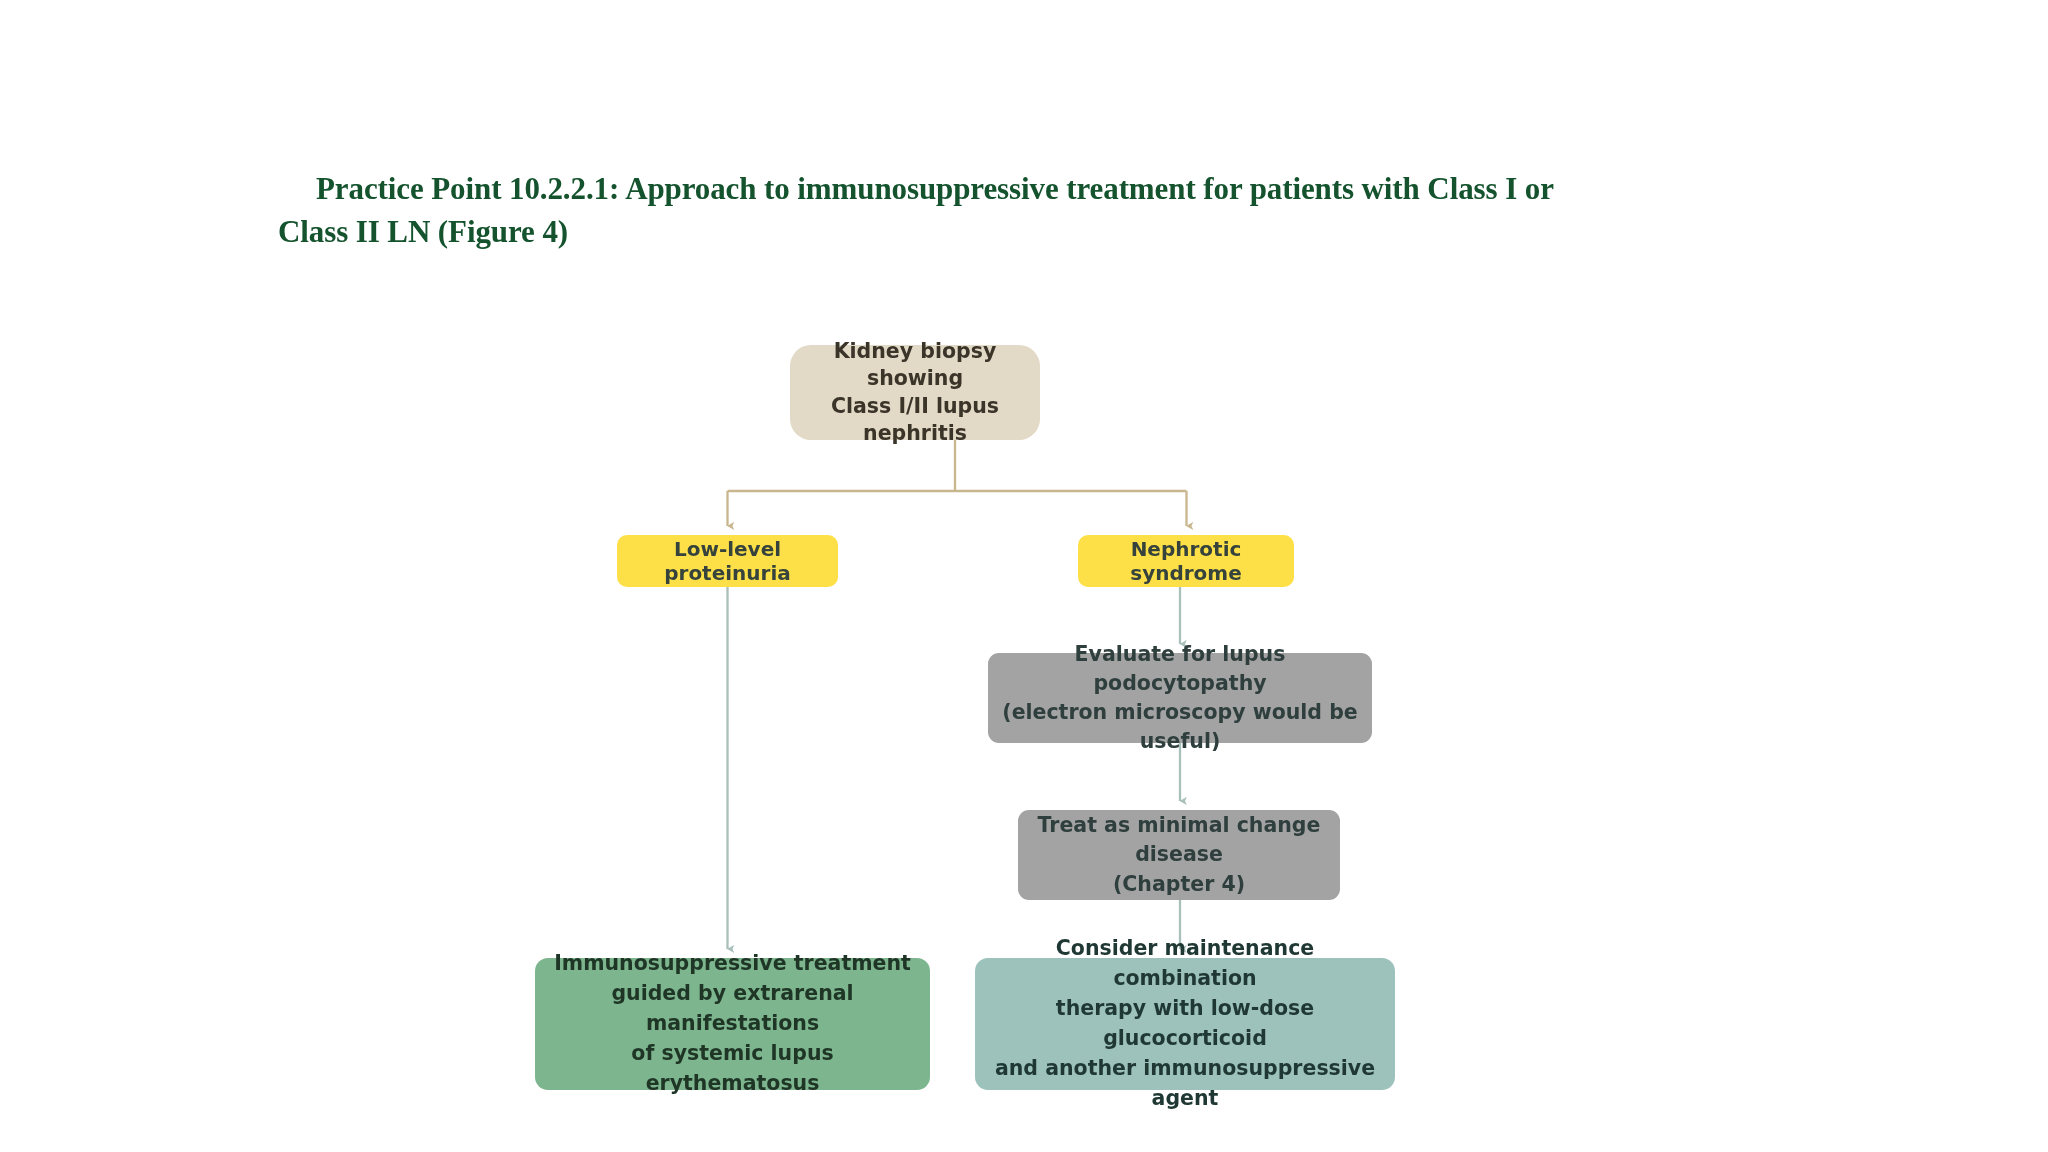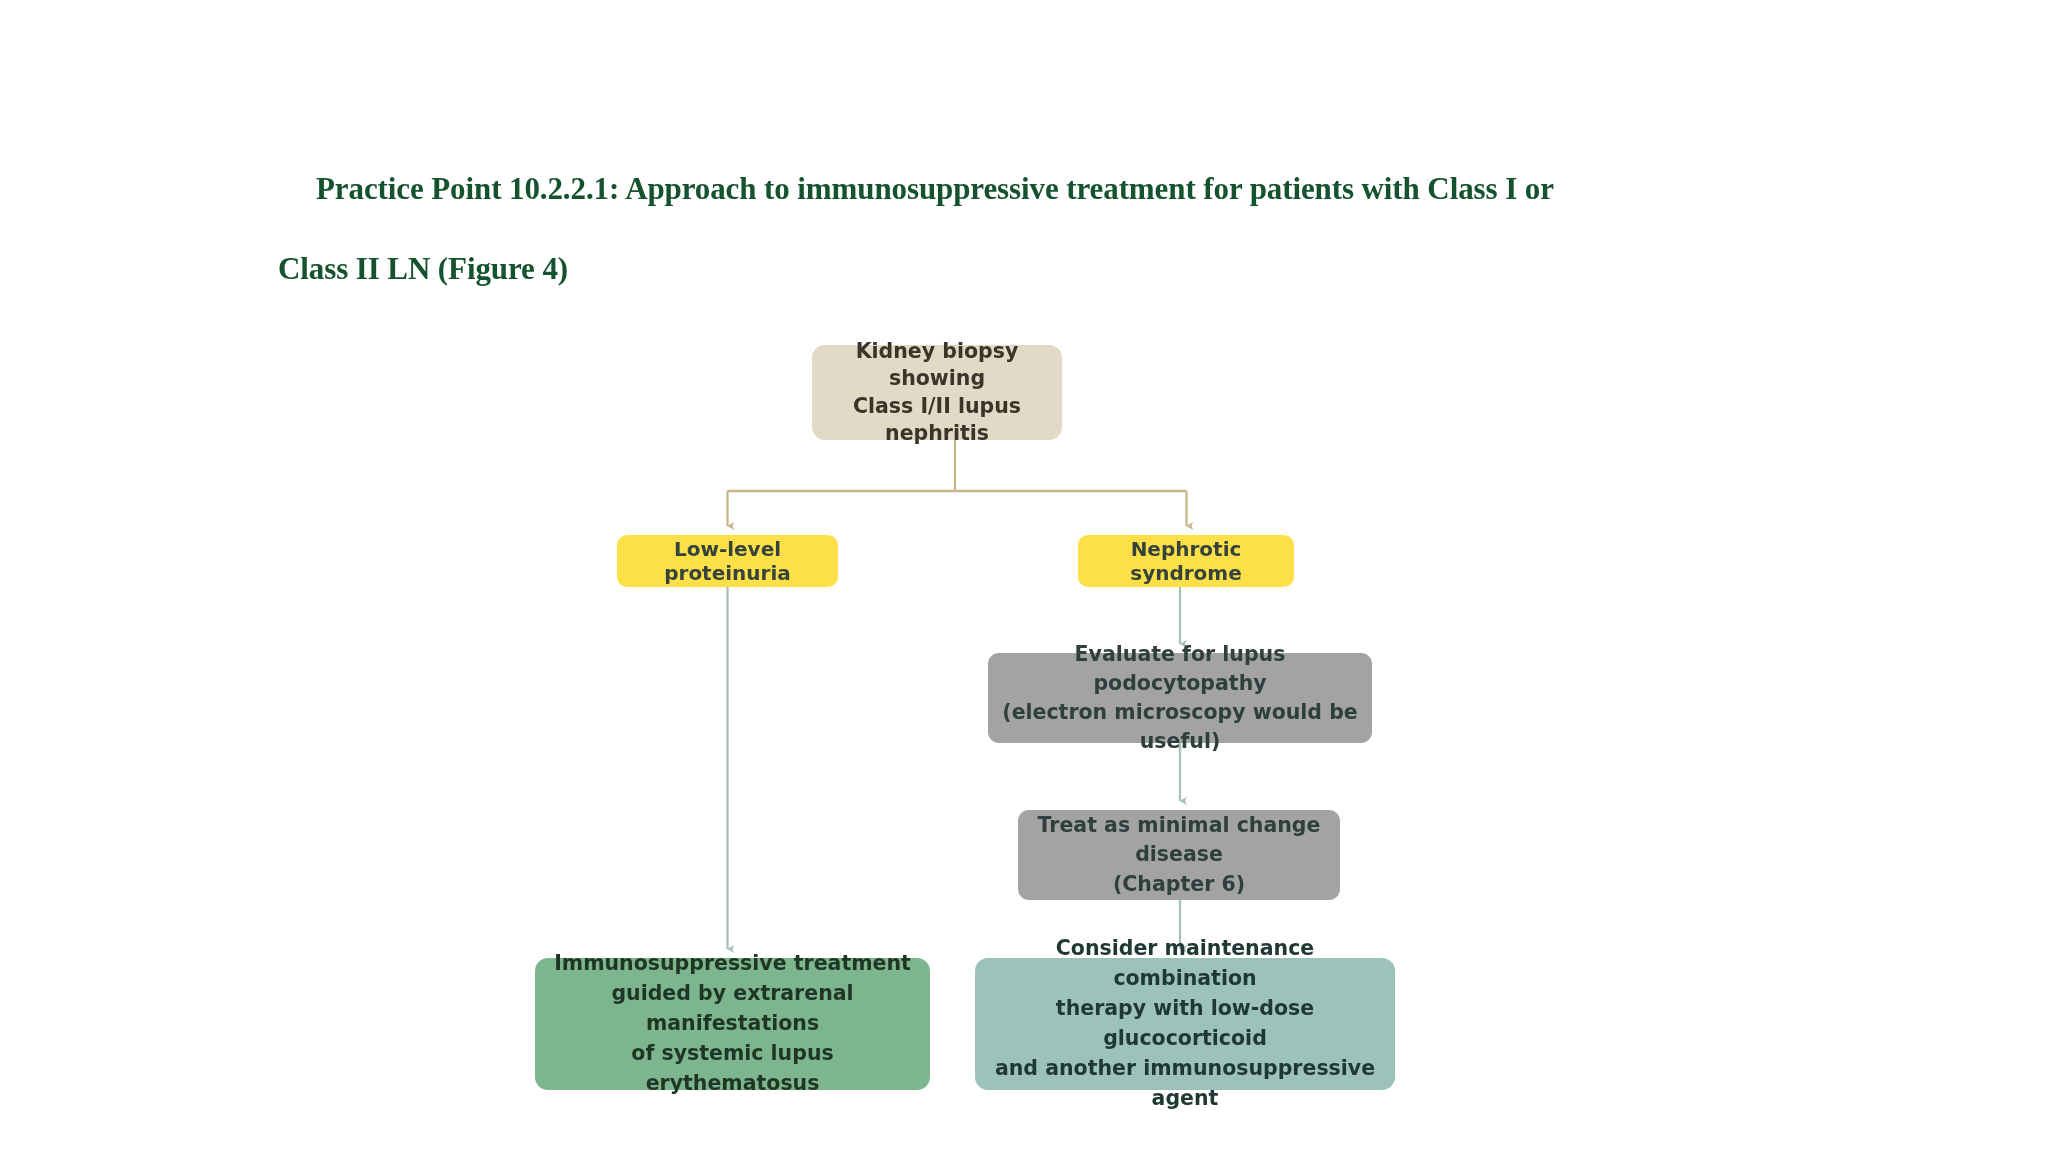--- a/index.html
+++ b/index.html
@@ -23,21 +23,21 @@
     top: 168px;
     width: 1420px;
     font-family: "Liberation Serif", serif;
     font-weight: bold;
     font-size: 31px;
     line-height: 1.38;
     color: #14532d;
     letter-spacing: -0.1px;
   }
   #title-line-1 { display: block; text-indent: 38px; }
-  #title-line-2 { display: block; margin-top: 37px; }
+  #title-line-2 { display: block; }
 
   
   #figure {
     position: absolute;
     left: 0;
     top: 0;
     width: 2048px;
     height: 1152px;
   }
   #connector-layer {
@@ -61,29 +61,29 @@
     font-family: "DejaVu Sans", sans-serif;
     font-weight: bold;
     color: #2b3a33;
     white-space: pre-line;
     padding: 4px 10px;
     z-index: 3;
   }
 
   
   #node-biopsy {
-    left: 812px;
+    left: 790px;
     top: 345px;
     width: 250px;
     height: 95px;
     background: #e2d9c6;
     color: #3b3429;
     font-size: 20.5px;
     line-height: 1.34;
-    border-radius: 13px;
+    border-radius: 21px;
   }
 
   
   .node-branch {
     background: #fde047;
     color: #36433c;
     font-size: 20px;
     height: 52px;
     border-radius: 10px;
   }
@@ -167,21 +167,21 @@
 Class I/II lupus nephritis</div>
 
   <div class="node node-branch" id="node-low-level">Low-level proteinuria</div>
 
   <div class="node node-branch" id="node-nephrotic">Nephrotic syndrome</div>
 
   <div class="node node-mid" id="node-evaluate">Evaluate for lupus podocytopathy
 (electron microscopy would be useful)</div>
 
   <div class="node node-mid" id="node-treat">Treat as minimal change disease
-(Chapter 6)</div>
+(Chapter 4)</div>
 
   <div class="node" id="node-consider">Consider maintenance combination
 therapy with low-dose glucocorticoid
 and another immunosuppressive agent</div>
 
   <div class="node" id="node-immunosuppressive">Immunosuppressive treatment
 guided by extrarenal manifestations
 of systemic lupus erythematosus</div>
 
 </div>

